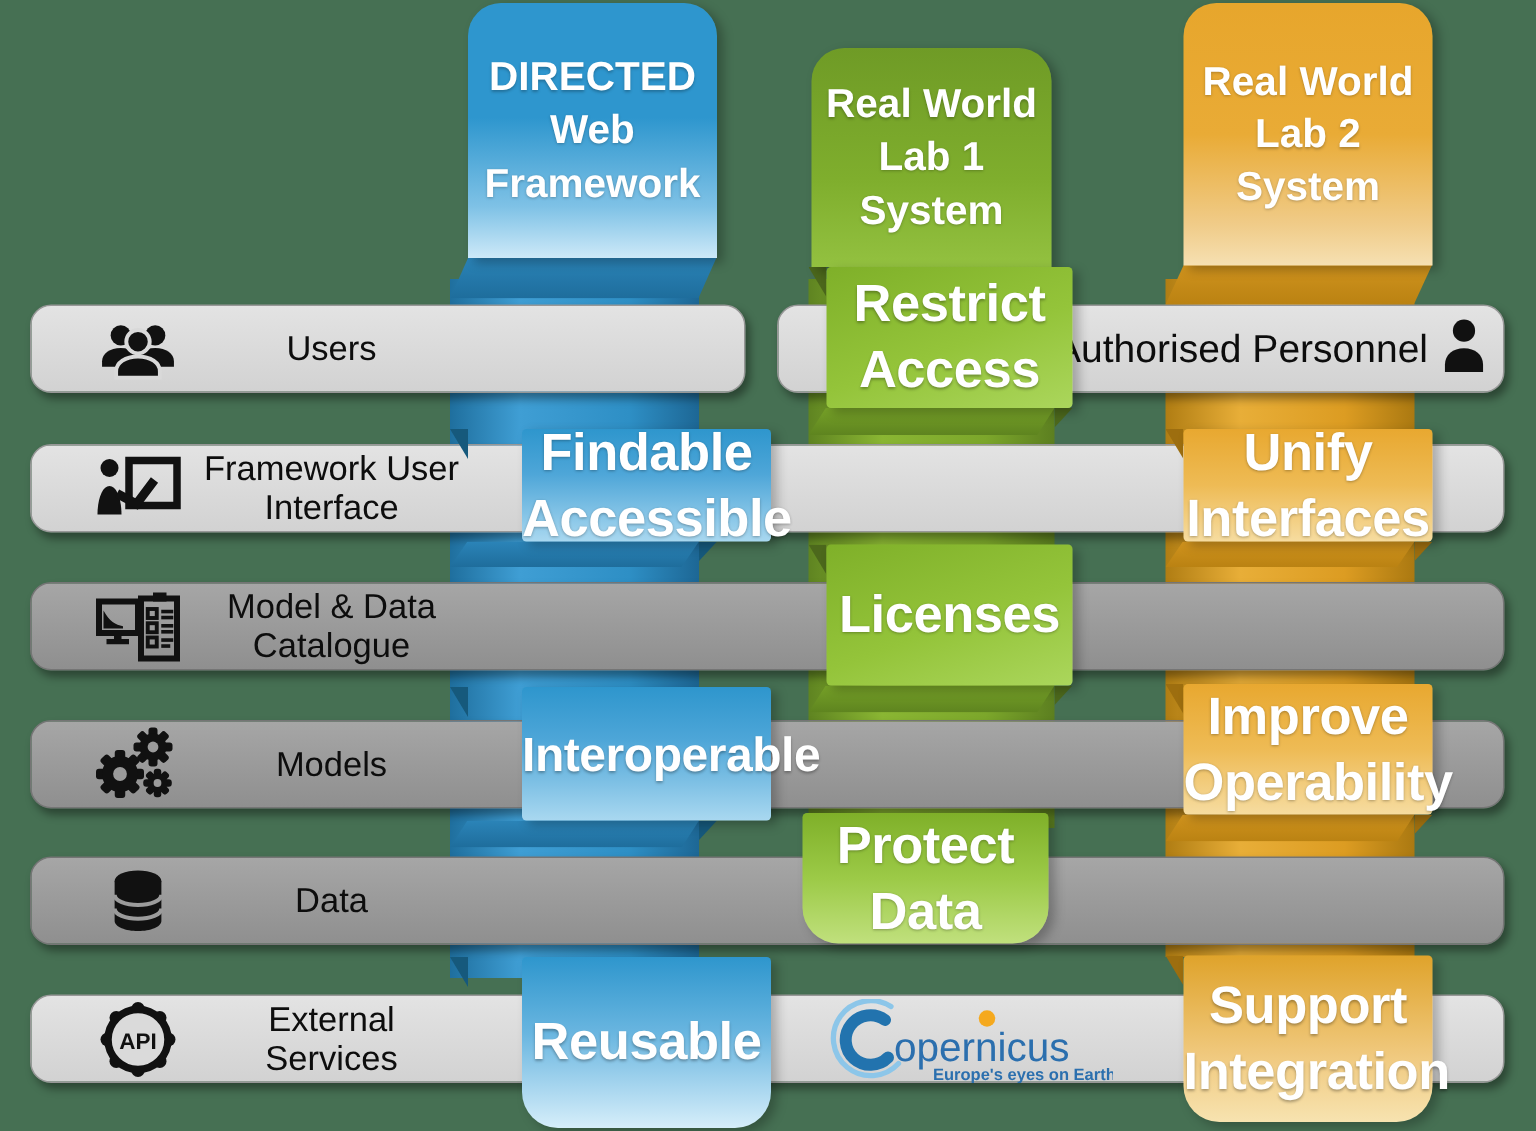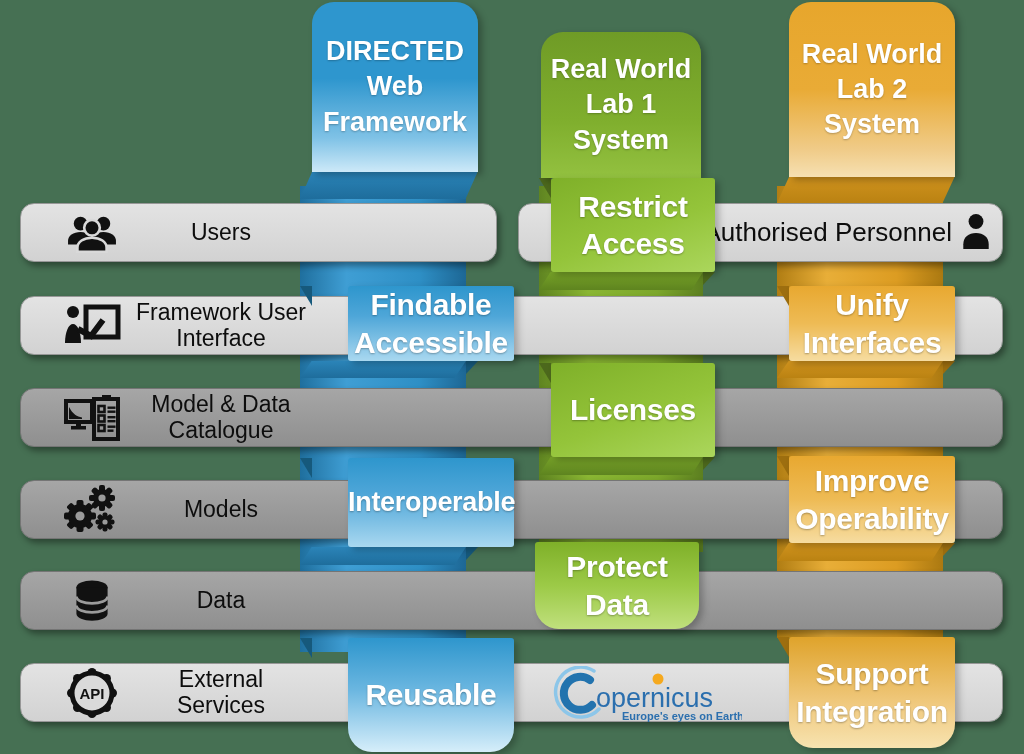--- a/index.html
+++ b/index.html
@@ -33,24 +33,24 @@
        display:flex;flex-direction:column;justify-content:center;text-align:center;
        color:#fff;font-weight:bold;font-size:27px;line-height:1.3;
        text-shadow:0 1px 2px rgba(0,0,0,.25);box-shadow:4px 3px 7px rgba(0,0,0,.28);}
   .hdr span{display:block;}
   .hdr.blue{background:linear-gradient(180deg,#2e96ce 0%,#2e96ce 45%,#7fc2e6 80%,#cde9f8 100%);}
   .hdr.green{background:linear-gradient(180deg,#6f9b26 0%,#7fae2d 60%,#93c140 100%);}
   .hdr.orange{background:linear-gradient(180deg,#e7a62c 0%,#e9ab36 50%,#f0cc8a 85%,#f6e0b2 100%);}
   
   .tag{position:absolute;z-index:4;border-radius:3px;
        display:flex;flex-direction:column;justify-content:center;text-align:center;
-       color:#fff;font-weight:bold;font-size:30px;line-height:1.25;letter-spacing:-.3px;
+       color:#fff;font-weight:bold;font-size:35px;line-height:1.25;letter-spacing:-.3px;
        text-shadow:0 1px 2px rgba(0,0,0,.3);box-shadow:4px 3px 7px rgba(0,0,0,.25);}
   .tag span{display:block;}
-  .tag.tight{font-size:27px;}
+  .tag.tight{font-size:32px;}
   .tag.blue{background:linear-gradient(180deg,#2e96cd 0%,#4ea6d8 40%,#a9d8f0 100%);margin-left:36px;}
   .tag.blue.end{background:linear-gradient(180deg,#2e96cd 0%,#6ab6e0 45%,#d6eefa 100%);}
   .tag.green{background:linear-gradient(160deg,#7fb029 0%,#94c43a 55%,#abd65c 100%);}
   .tag.green.end{background:linear-gradient(180deg,#7fb029 0%,#9cca47 50%,#c0e07d 100%);}
   .tag.orange{background:linear-gradient(180deg,#e8a830 0%,#eebb55 50%,#f6dca0 100%);}
   .tag.orange.end{background:linear-gradient(180deg,#dfa32b 0%,#f0c97e 60%,#f7e3b0 100%);}
   .tag.end{border-radius:3px 3px 24px 24px;}
   
   .flap{position:absolute;z-index:3;clip-path:polygon(7% 0,100% 0,93% 100%,0 100%);}
   .flap.blue{background:linear-gradient(180deg,#2b84b8,#1e6d9c);}

